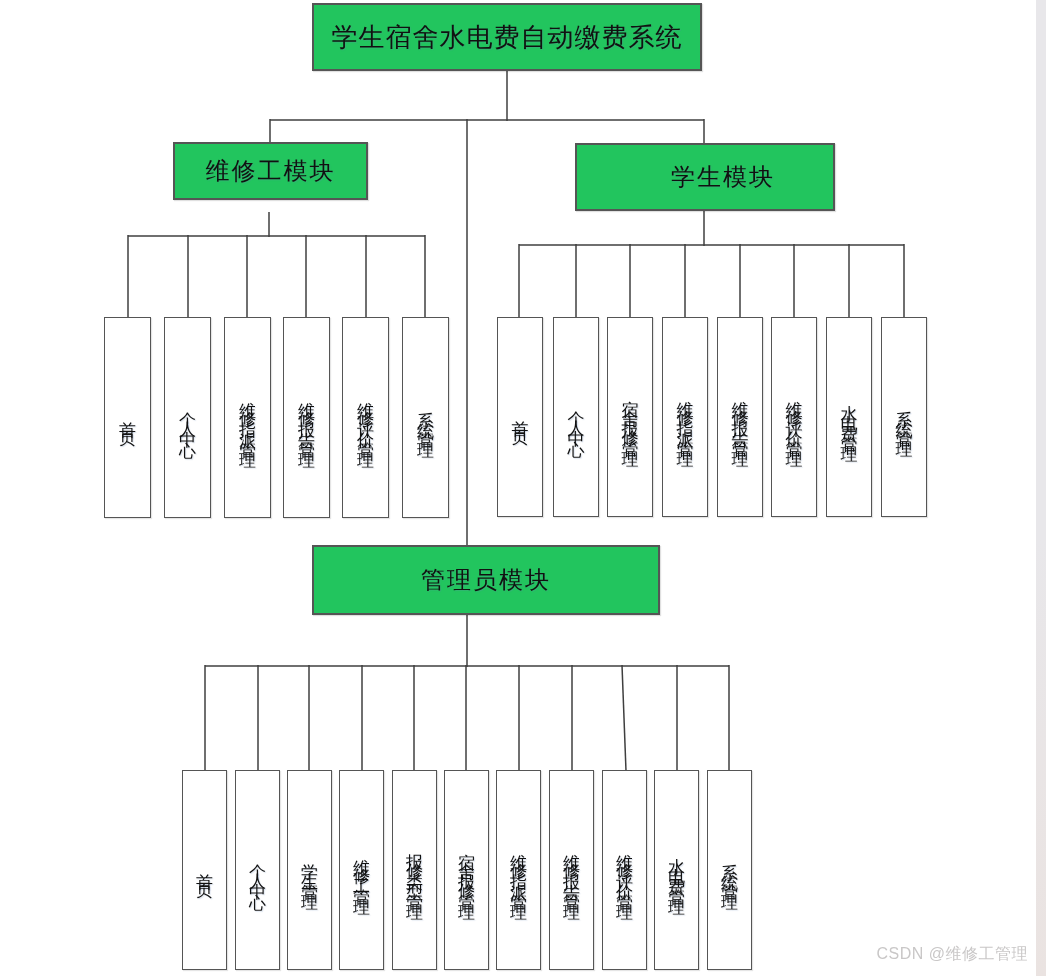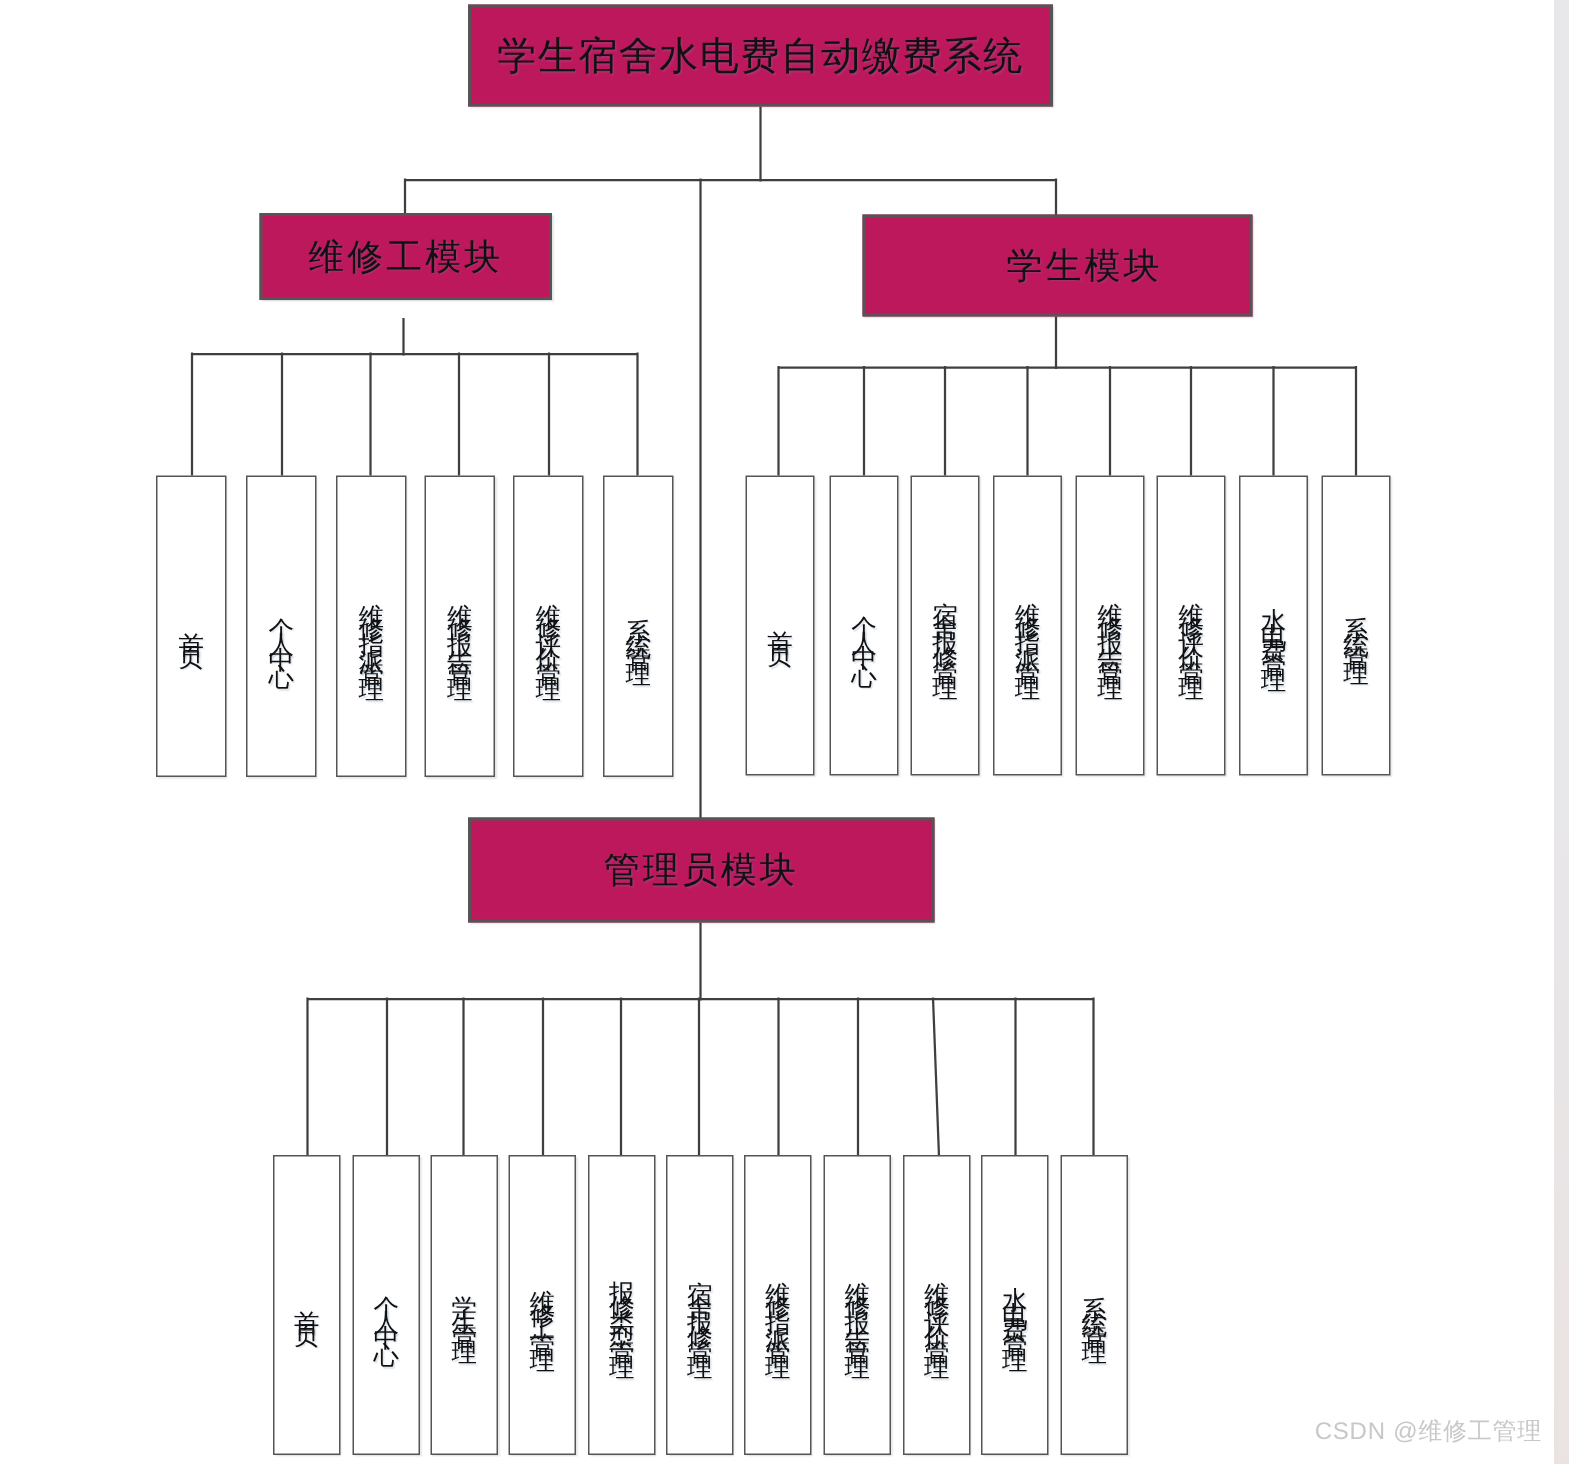--- a/index.html
+++ b/index.html
@@ -26,21 +26,21 @@
   .wires {
     position: absolute;
     left: 0; top: 0;
     width: 1046px; height: 976px;
     color: var(--line);
   }
   .wires line { stroke: currentColor; stroke-width: 1.5; }
 
   .node {
     position: absolute;
-    background: #be185d;
+    background: #22c55e;
     border: 2px solid var(--border);
     display: flex;
     align-items: center;
     justify-content: center;
     text-align: center;
     box-shadow: 1px 1px 1px rgba(0,0,0,0.12);
     text-shadow: 1px 1px 1px rgba(100,130,180,0.25);
   }
   .node-root  { font-size: 26px; letter-spacing: 1px; }
   .node-module{ font-size: 24px; letter-spacing: 2px; }
@@ -134,21 +134,21 @@
       <line x1="729" y1="665" x2="729" y2="771"></line>
     </g>
   </svg>
 
   <div class="node node-root" style="left:312px; top:3px; width:390px; height:68px;">学生宿舍水电费自动缴费系统</div>
 
   <div class="node node-module" style="left:173px; top:142px; width:195px; height:58px;">维修工模块</div>
 
   <div class="node node-module" style="left:575px; top:143px; width:260px; height:68px;padding-left:36px;">学生模块</div>
 
-  <div class="node node-module" style="left:312px; top:545px; width:311px; height:70px;text-align:center;">管理员模块</div>
+  <div class="node node-module" style="left:312px; top:545px; width:348px; height:70px;text-align:center;">管理员模块</div>
 
   <div class="vnode row-worker" style="left:104px;">
       <span>首页</span>
     </div>
   <div class="vnode row-worker" style="left:164px;">
       <span>个人中心</span>
     </div>
   <div class="vnode row-worker" style="left:224px;">
       <span>维修指派管理</span>
     </div>

